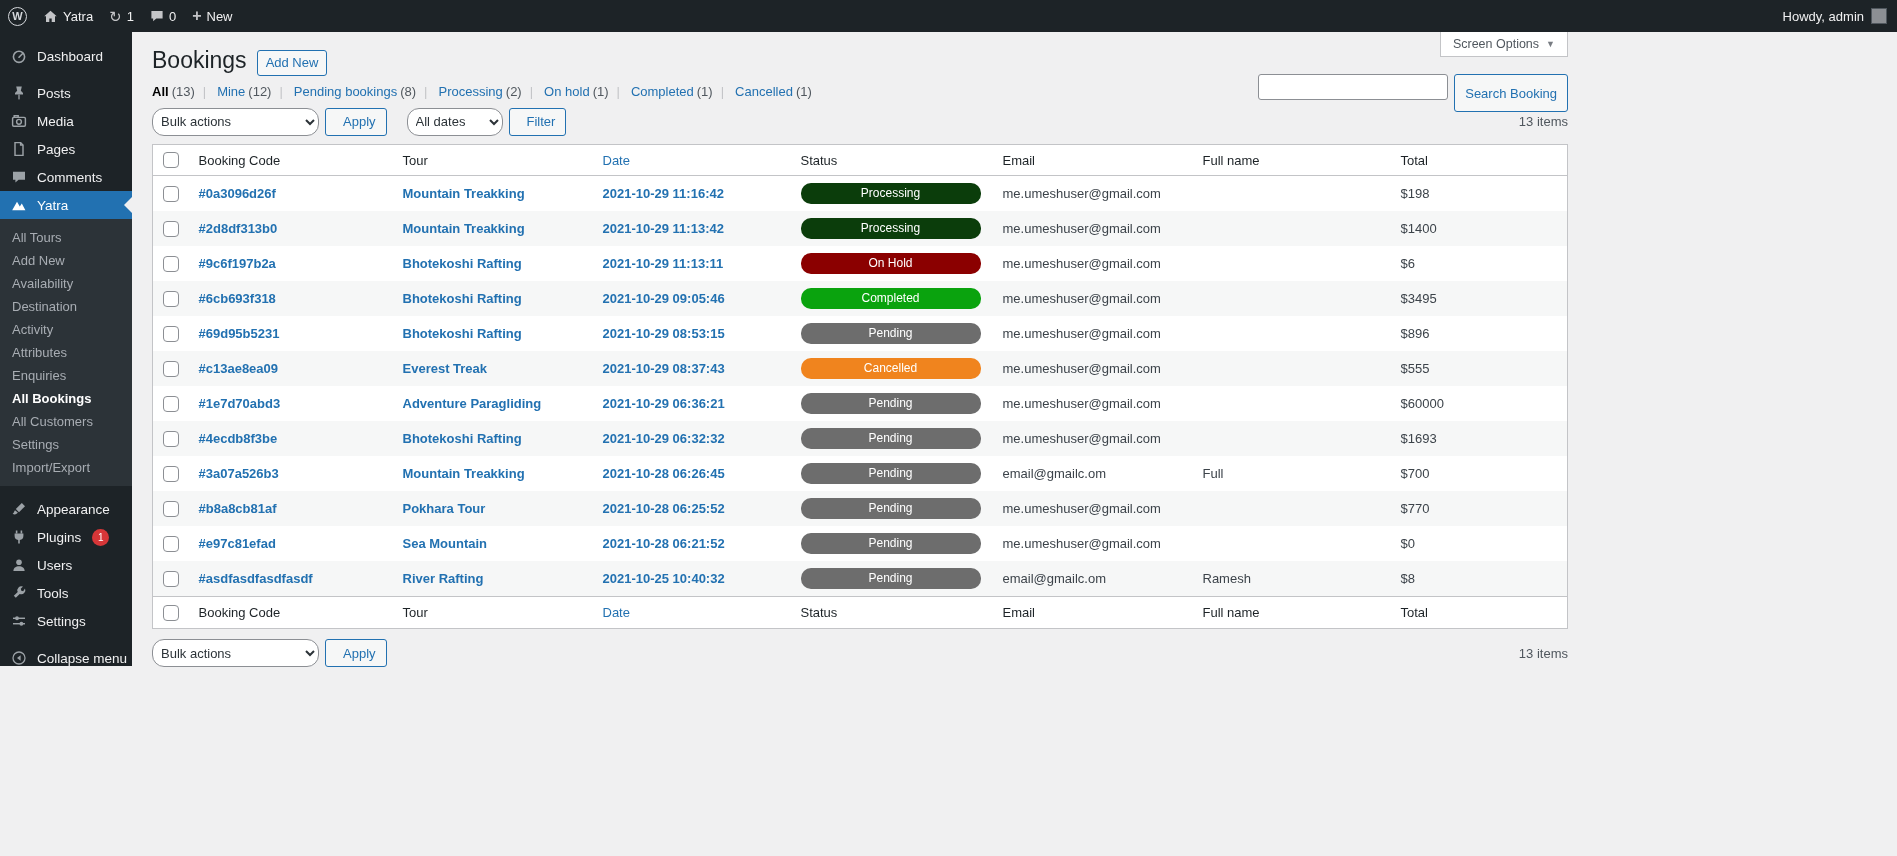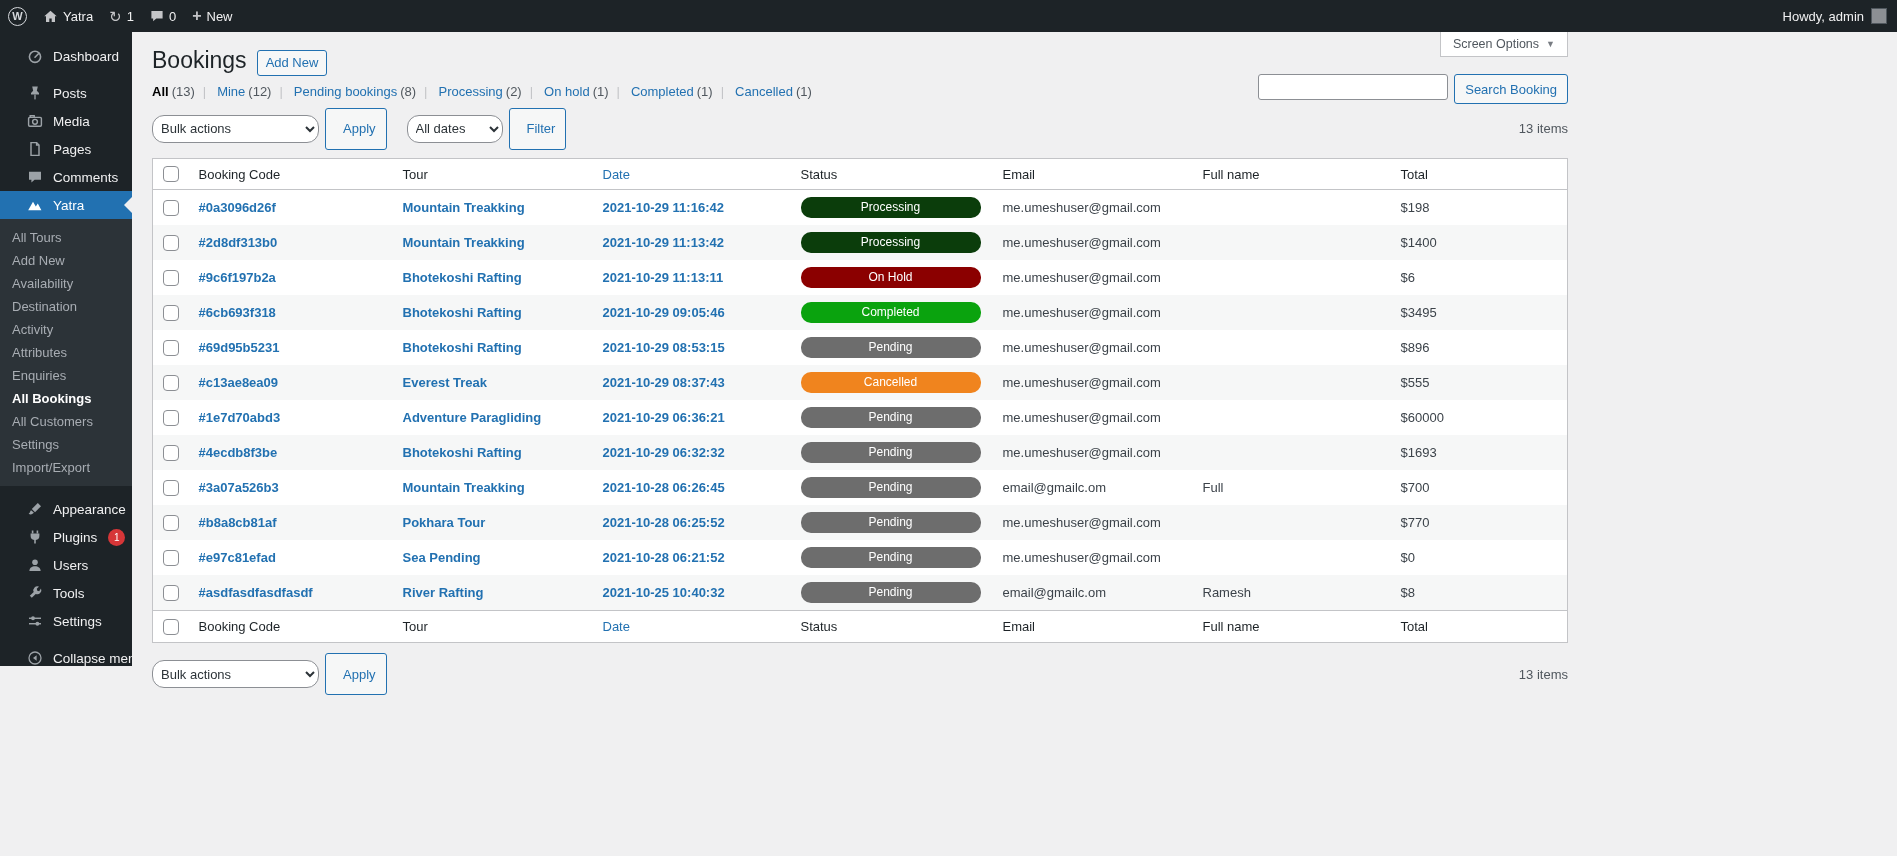--- a/index.html
+++ b/index.html
@@ -30,21 +30,21 @@
   .ab-right { margin-left:auto; display:flex; align-items:center; gap:7px; padding:0 10px; height:100%; cursor:pointer;text-align:center; }
   .avatar { width:16px; height:16px; background:#8c8f94; border:1px solid #50575e; }
 
   
   .sidebar {
     position:absolute; top:32px; left:0; width:132px; height:634px;
     background:#1d2327; color:#f0f0f1; padding-top:10px; z-index:50;
   }
   .menu-item {
     height:28px; display:flex; align-items:center; gap:9px;
-    padding:0 8px 0 27px; font-size:13.5px; color:#f0f0f1;
+    padding:0 8px 0 11px; font-size:13.5px; color:#f0f0f1;
     position:relative; cursor:pointer; white-space:nowrap;
   }
   .menu-item .icon { width:17px; display:inline-flex; color:#9ca2a7; flex:0 0 17px; }
   .menu-item.active-parent { background:#2271b1; color:#fff; }
   .menu-item.active-parent .icon { color:#fff; }
   .menu-arrow {
     position:absolute; right:0; top:50%; transform:translateY(-50%);
     width:0; height:0;
     border-top:8px solid transparent; border-bottom:8px solid transparent;
     border-right:8px solid #f0f0f1;
@@ -79,41 +79,41 @@
     font-size:13px; color:#2271b1; border:1px solid #2271b1; background:#f6f7f7;
     padding:3px 8px; border-radius:3px; line-height:1.4; margin-top:2px;
   }
 
   .search-box { position:absolute; top:42px; right:12px; display:flex; gap:6px; }
   .search-input {
     width:190px; height:26px; border:1px solid #8c8f94; border-radius:3px;
     background:#fff; padding:0 6px; font-size:13px; font-family:inherit;
   }
   .button {
-    height:30px; padding:0 10px; font-size:13px; font-family:inherit;
+    height:38px; padding:0 10px; font-size:13px; font-family:inherit;
     color:#2271b1; border:1px solid #2271b1; background:#f6f7f7;
     border-radius:3px; cursor:pointer; line-height:1;
   }
 
   .views { display:flex; align-items:center; margin-top:8px; flex-wrap:wrap; }
   .view-item { display:flex; gap:3px; align-items:center; }
   .view-item + .view-item::before { content:"|"; color:#c3c4c7; margin:0 8px; }
   .view-label { color:#2271b1; }
   .view-count { color:#50575e; }
   .view-item.current .view-label { color:#000; font-weight:bold; }
 
   .tablenav { display:flex; align-items:center; gap:6px; margin-top:9px; }
   .tablenav.bottom { margin-top:10px; padding-bottom:14px; }
   select.wp-select {
     height:28px; border:1px solid #8c8f94; border-radius:12px; background:#fff;
     font-size:13px; font-family:inherit; color:#2c3338; padding:0 4px; cursor:pointer;
   }
   select.bulk { width:167px; }
   select.dates { width:96px; margin-left:14px; }
-  .tall-btn { height:42px;padding-left:17px; }
+  .tall-btn { height:28px;padding-left:17px; }
   .items-count { margin-left:auto; color:#50575e; font-size:13px; }
 
   table.bookings {
     width:100%; border-collapse:collapse; background:#fff;
     border:1px solid #c3c4c7; margin-top:8px; table-layout:fixed;
   }
   table.bookings th, table.bookings td {
     text-align:left; padding:7px 10px; font-size:13px; vertical-align:middle;
     overflow:hidden; white-space:nowrap;
   }
@@ -529,21 +529,21 @@
             <td><a class="row-link">2021-10-28 06:25:52</a></td>
             <td><span class="status-badge" style="background-color: rgb(109, 109, 109);">Pending</span></td>
             <td class="cell-text">me.umeshuser@gmail.com</td>
             <td class="cell-text"></td>
             <td class="cell-text">$770</td>
           </tr>
 
           <tr>
             <td><input type="checkbox" class="cb-input" style=""></td>
             <td><a class="row-link">#e97c81efad</a></td>
-            <td><a class="row-link">Sea Pending</a></td>
+            <td><a class="row-link">Sea Mountain</a></td>
             <td><a class="row-link">2021-10-28 06:21:52</a></td>
             <td><span class="status-badge" style="background-color: rgb(109, 109, 109);">Pending</span></td>
             <td class="cell-text">me.umeshuser@gmail.com</td>
             <td class="cell-text"></td>
             <td class="cell-text">$0</td>
           </tr>
 
           <tr>
             <td><input type="checkbox" class="cb-input" style=""></td>
             <td><a class="row-link">#asdfasdfasdfasdf</a></td>

